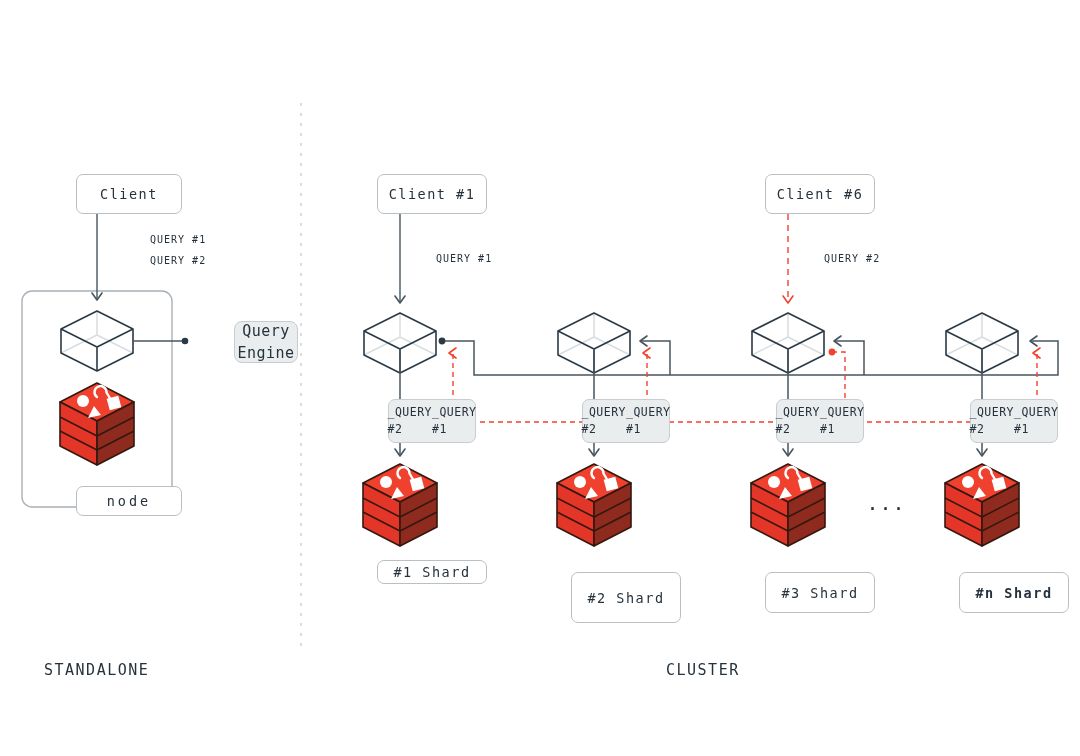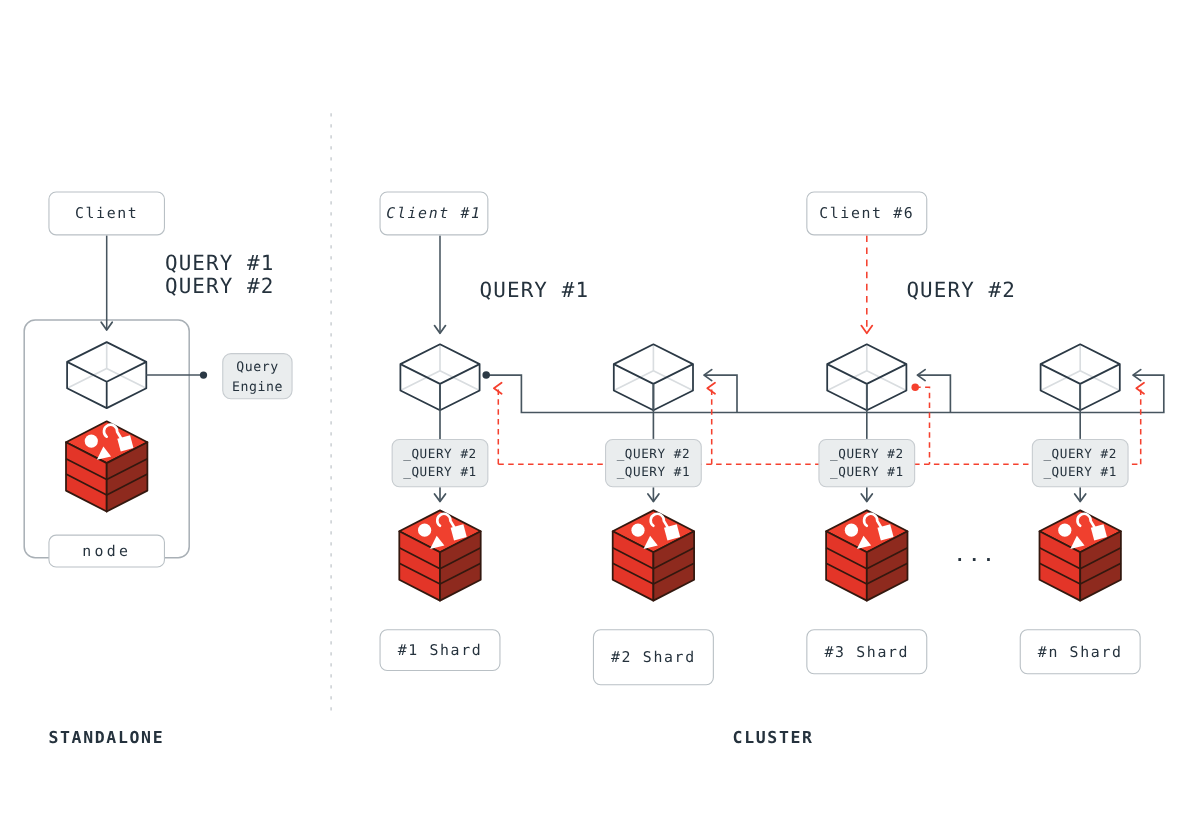--- a/index.html
+++ b/index.html
@@ -4,28 +4,28 @@
 <style>
   html,body{margin:0;padding:0;background:#ffffff;}
   .canvas{
     position:relative;width:1080px;height:756px;background:#ffffff;overflow:hidden;
     font-family:"DejaVu Sans Mono","Liberation Mono",monospace;color:#25323d;
   }
   svg.layer{position:absolute;left:0;top:0;}
   .box{
     position:absolute;display:flex;align-items:center;justify-content:center;
     background:#ffffff;border:1.4px solid #b9c0c5;border-radius:7px;
-    font-size:13.5px;letter-spacing:1.5px;color:#25323d;box-sizing:border-box;
+    font-size:13.5px;letter-spacing:1.5px;color:#25323d;box-sizing:border-box;margin-left:32px;
   }
   .graybox{background:#eaedee;border-color:#c7ccd0;}
-  .queue{flex-direction:column;font-size:11.5px;letter-spacing:.5px;line-height:1.5;}
-  .engine{flex-direction:column;font-size:12px;letter-spacing:.5px;line-height:1.5;border-radius:8px;}
-  .flowlbl{position:absolute;font-size:19px;letter-spacing:1px;white-space:nowrap;}
+  .queue{flex-direction:row;font-size:11.5px;letter-spacing:.5px;line-height:1.5;}
+  .engine{flex-direction:column;font-size:15px;letter-spacing:.5px;line-height:1.5;border-radius:8px;}
+  .flowlbl{position:absolute;font-size:10px;letter-spacing:1px;white-space:nowrap;}
   .flowlbl.std{line-height:21px;}
-  .section{position:absolute;font-size:15px;font-weight:bold;letter-spacing:1.5px;}
+  .section{position:absolute;font-size:15px;font-weight:normal;letter-spacing:1.5px;}
   .legend{position:absolute;left:868px;top:76px;width:190px;}
   .legend-row{height:20px;display:flex;align-items:center;justify-content:center;
     font-size:11px;letter-spacing:.4px;border-radius:4px;}
   .legend-row.q1{background:#243240;color:#ffffff;}
   .legend-row.q2{background:#f5452f;color:#22303c;margin-top:1px;}
   .dots{position:absolute;font-size:15px;font-weight:bold;letter-spacing:4px;}
 </style>
 </head>
 <body>
 
@@ -107,21 +107,21 @@
   <div class="box" style="left:44px;top:174px;width:106px;height:40px;">Client</div>
   <div class="flowlbl std" style="left:150px;top:229px;">QUERY #1</div>
   <div class="flowlbl std" style="left:150px;top:250px;">QUERY #2</div>
   <div class="box graybox engine" style="left:202px;top:321px;width:64px;height:42px;">
     <span>Query</span>
     <span>Engine</span>
   </div>
   <div class="box" style="left:44px;top:486px;width:106px;height:30px;letter-spacing:3px;">node</div>
   <div class="section" style="left:44px;top:661px;">STANDALONE</div>
 
-  <div class="box" style="left:345px;top:174px;width:99px;height:40px;font-style:italic;">Client #1</div>
+  <div class="box" style="left:345px;top:174px;width:110px;height:40px;">Client #1</div>
   <div class="box" style="left:733px;top:174px;width:110px;height:40px;">Client #6</div>
   <div class="flowlbl" style="left:436px;top:253px;">QUERY #1</div>
   <div class="flowlbl" style="left:824px;top:253px;">QUERY #2</div>
 
   <div class="box graybox queue" style="left:356px;top:399px;width:88px;height:44px;">
     <span>_QUERY #2</span>
     <span>_QUERY #1</span>
   </div>
   <div class="box graybox queue" style="left:550px;top:399px;width:88px;height:44px;">
     <span>_QUERY #2</span>
@@ -131,20 +131,20 @@
     <span>_QUERY #2</span>
     <span>_QUERY #1</span>
   </div>
   <div class="box graybox queue" style="left:938px;top:399px;width:88px;height:44px;">
     <span>_QUERY #2</span>
     <span>_QUERY #1</span>
   </div>
 
   <div class="dots" style="left:868px;top:496px;">...</div>
 
-  <div class="box" style="left:345px;top:572px;width:110px;height:38px;">#1 Shard</div>
+  <div class="box" style="left:345px;top:560px;width:110px;height:24px;">#1 Shard</div>
   <div class="box" style="left:539px;top:572px;width:110px;height:51px;">#2 Shard</div>
   <div class="box" style="left:733px;top:572px;width:110px;height:41px;">#3 Shard</div>
-  <div class="box" style="left:927px;top:572px;width:110px;height:41px;">#n Shard</div>
+  <div class="box" style="left:927px;top:572px;width:110px;height:41px;font-weight:bold;">#n Shard</div>
 
   <div class="section" style="left:666px;top:661px;">CLUSTER</div>
 
 </div>
 
 </body></html>

